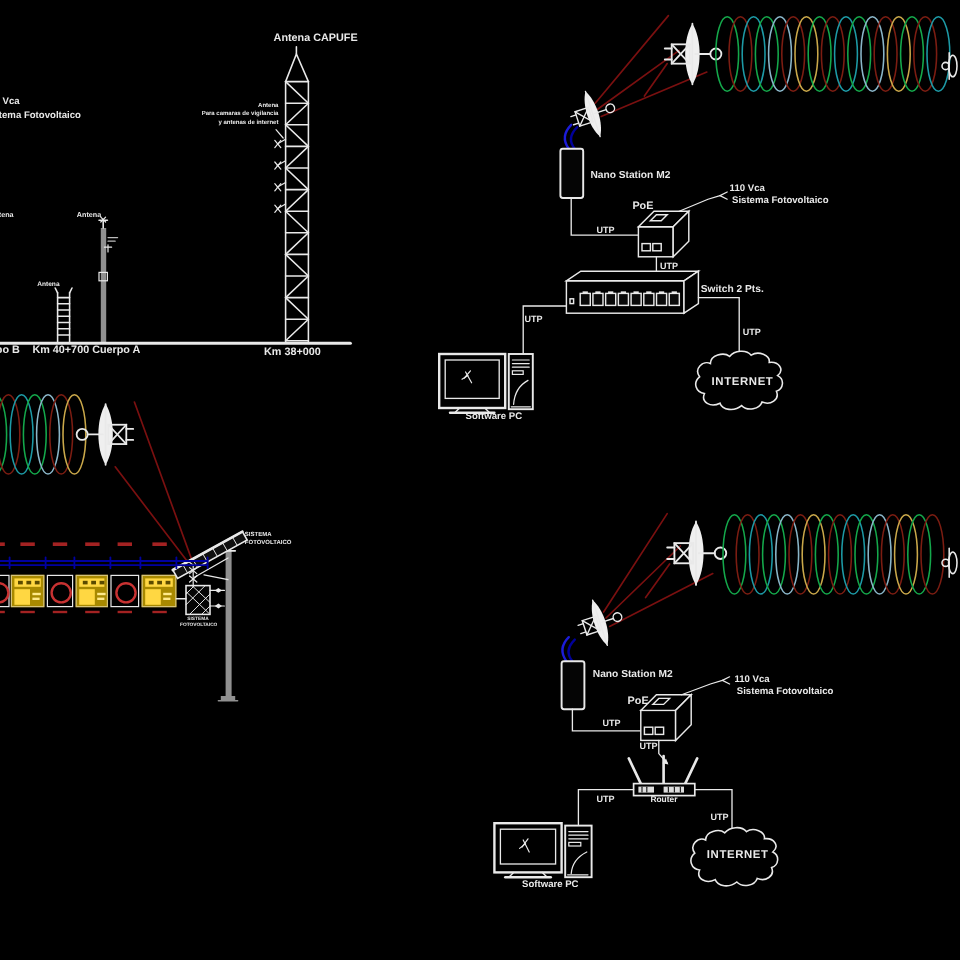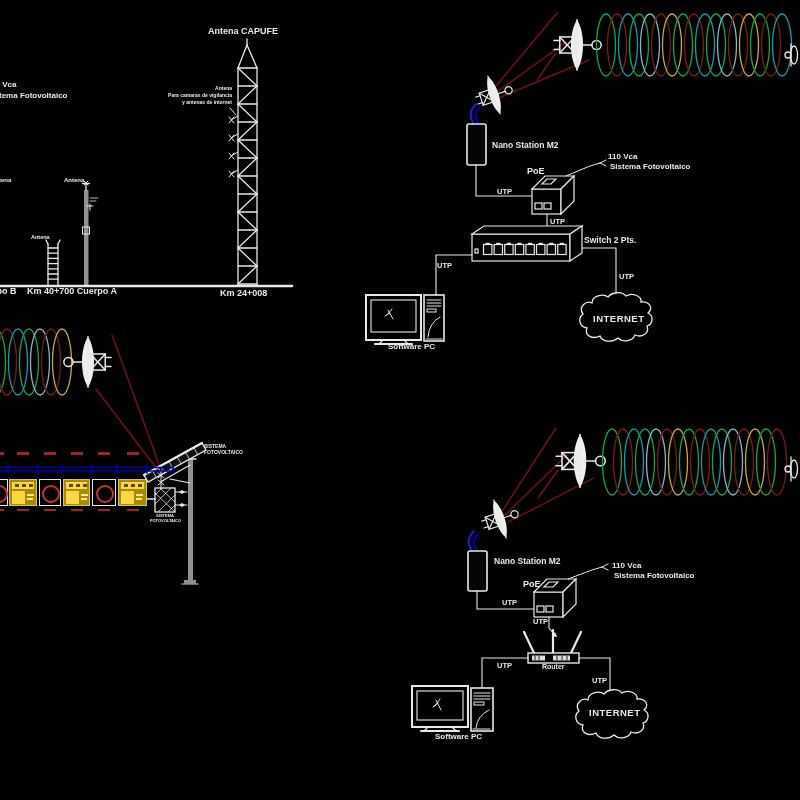--- a/index.html
+++ b/index.html
@@ -434,32 +434,32 @@
         <rect x="474" y="702" width="10" height="3" stroke-width="1"></rect>
         <path d="M489,710 Q477,716 476,728" stroke-width="1"></path>
         <line x1="473" y1="729" x2="490" y2="729" stroke-width="1"></line>
       </g>
       <use href="#cloud" transform="translate(612,716)"></use>
     </g>
   </svg>
 
   <div class="lbl s8" style="left:-13px;top:80px">110 Vca</div>
   <div class="lbl s8" style="left:-13px;top:91px">Sistema Fotovoltaico</div>
-  <div class="lbl s9" style="left:208px;top:26px">Antena CAPUFE</div>
+  <div class="lbl s9" style="left:228px;top:26px">Antena CAPUFE</div>
   <div class="lbl s5 ralign" style="left:146px;top:85px;width:86px">
     <div>Antena</div>
     <div>Para camaras de vigilancia</div>
     <div>y antenas de internet</div>
   </div>
   <div class="lbl s6" style="left:-9px;top:177px">Antena</div>
   <div class="lbl s6" style="left:64px;top:177px">Antena</div>
   <div class="lbl s55" style="left:31px;top:234px">Antena</div>
   <div class="lbl s9" style="left:-24px;top:286px">Cuerpo B</div>
   <div class="lbl s9" style="left:27px;top:286px">Km 40+700 Cuerpo A</div>
-  <div class="lbl s9" style="left:220px;top:288px">Km 24+008</div>
+  <div class="lbl s9" style="left:220px;top:288px">Km 38+000</div>
 
   <div class="lbl s5" style="left:204px;top:443px;line-height:6px">
     <div>SISTEMA</div>
     <div>FOTOVOLTAICO</div>
   </div>
   <div class="lbl s4 calign" style="left:150px;top:513px;width:30px">
     <div>SISTEMA</div>
     <div>FOTOVOLTAICO</div>
   </div>
 

